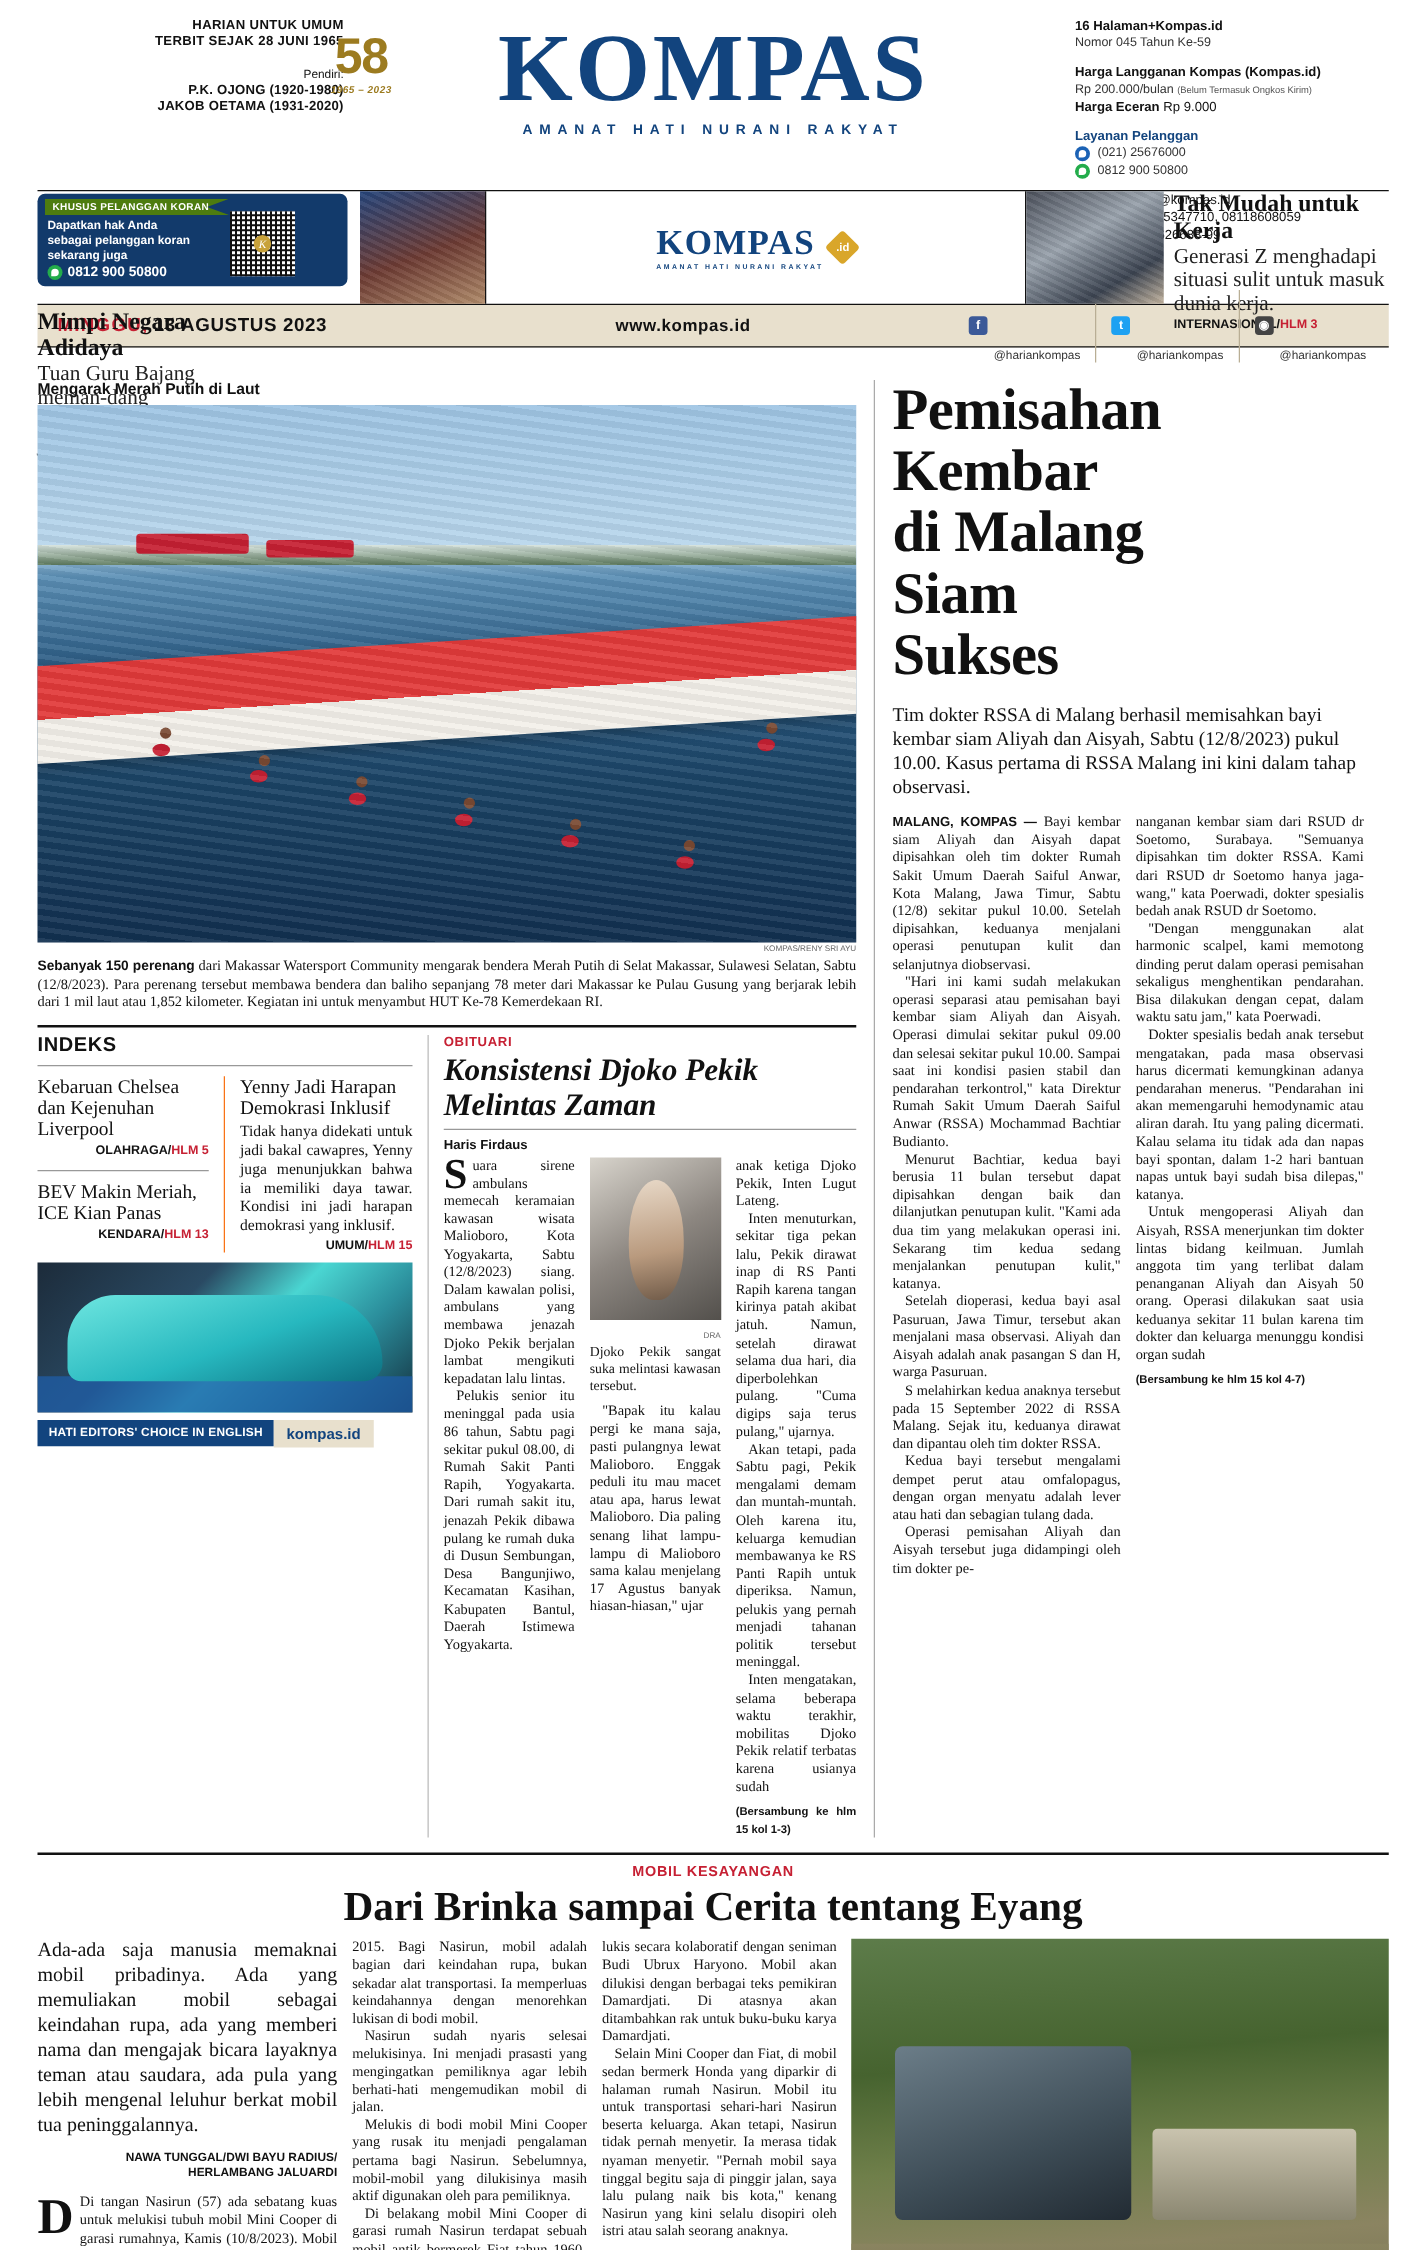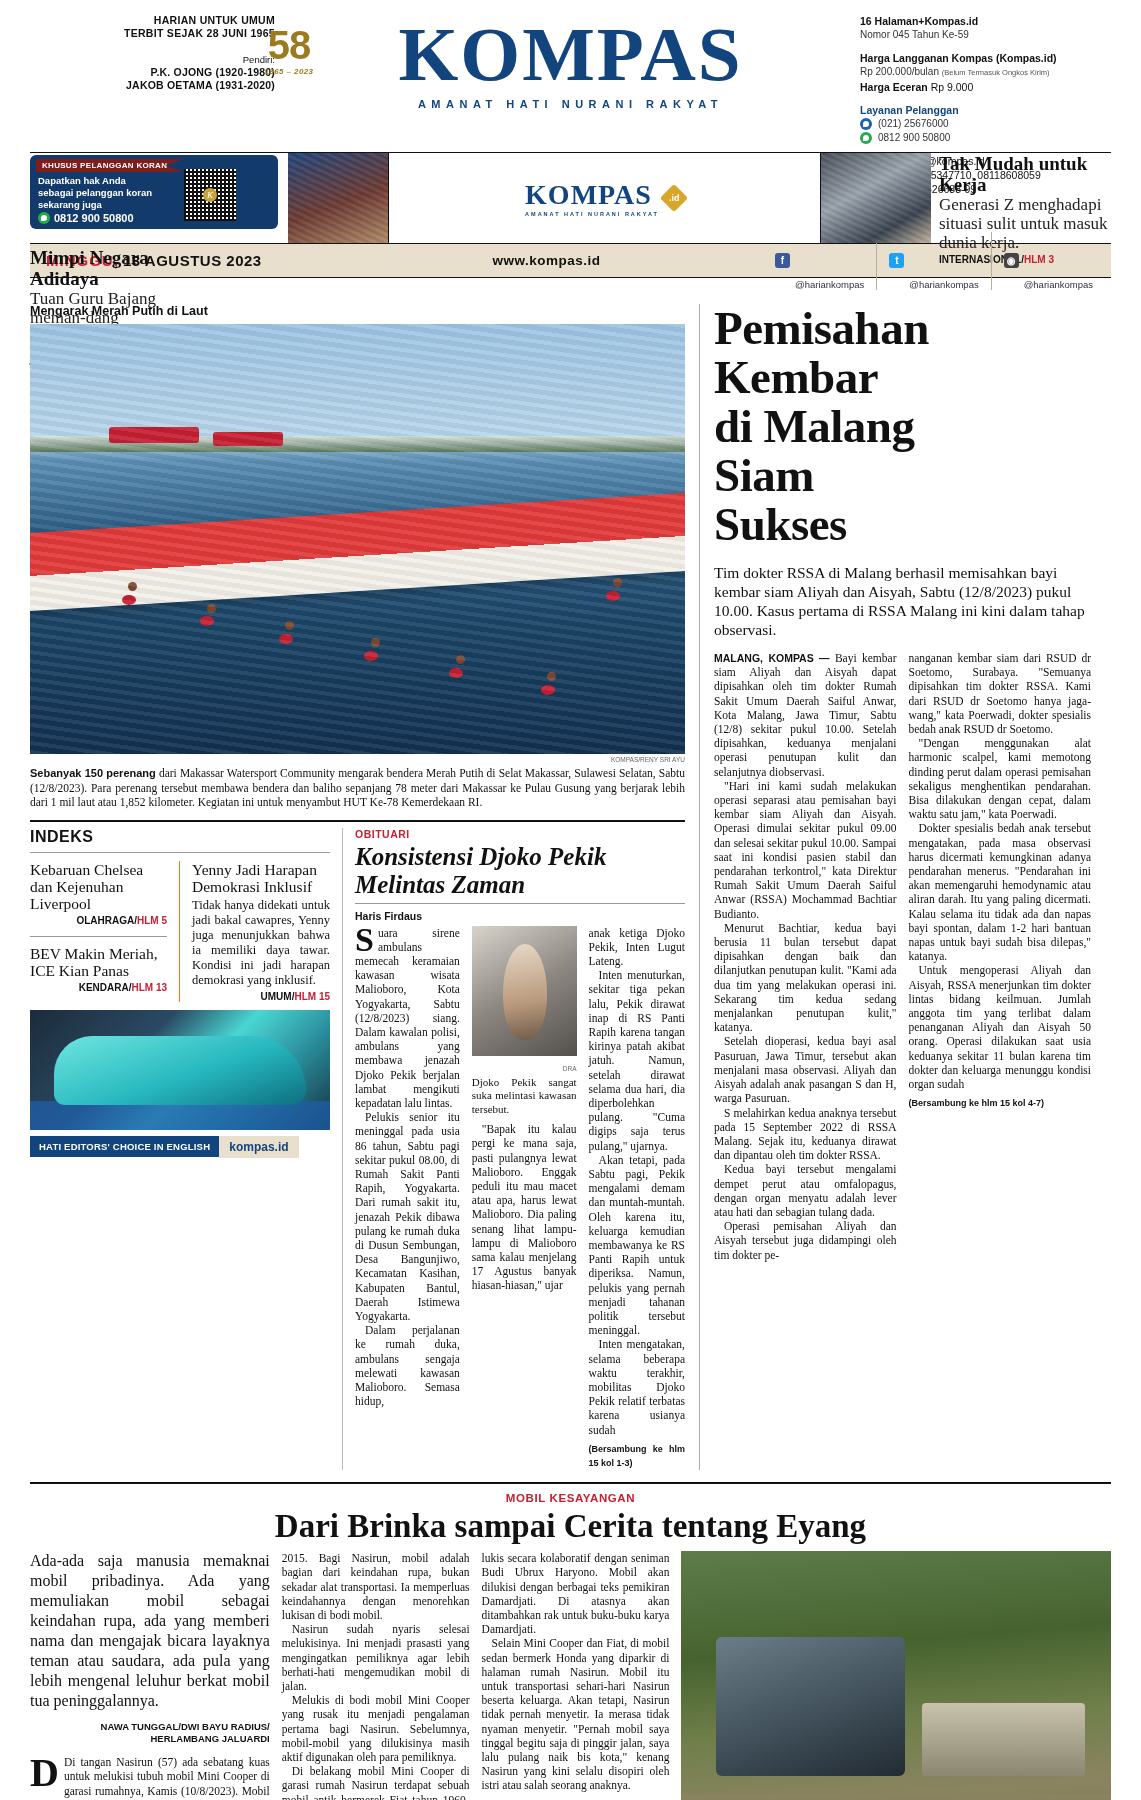--- a/index.html
+++ b/index.html
@@ -41,21 +41,21 @@
   .ic-phone { background:#1b62b5; }
   .ic-wa { background:#23ac4b; }
   .ic-circle::after{ content:""; position:absolute; left:3px; top:3px; width:6px; height:6px;
       border-radius:50% 50% 50% 0; background:#fff; }
 
   
   .promo-row { display:flex; gap:0; height:92px; margin-top:2px; border-top:1px solid #111; border-bottom:1px solid #111;}
   .promo-cell { display:flex; align-items:stretch; }
   .promo-left { width:258px; position:relative; padding-right:6px;}
   .qr-card { background:#123a6b; border-radius:6px; width:248px; height:74px; position:relative; margin-top:2px; overflow:hidden;}
-  .qr-flag { position:absolute; left:6px; top:4px; background:#7f1d1d; color:#fff;
+  .qr-flag { position:absolute; left:6px; top:4px; background:#4d7c0f; color:#fff;
       font-family:"Liberation Sans", sans-serif; font-size:8px; font-weight:bold; letter-spacing:.3px;
       padding:2px 16px 2px 6px; clip-path:polygon(0 0,100% 0,88% 50%,100% 100%,0 100%); }
   .qr-txt { position:absolute; left:8px; top:20px; width:120px; color:#fff;
       font-family:"Liberation Sans", sans-serif; font-size:9.5px; line-height:12px; font-weight:bold; }
   .qr-wa { position:absolute; left:8px; bottom:5px; display:flex; align-items:center; gap:4px;
       color:#fff; font-family:"Liberation Sans", sans-serif; font-size:11px; font-weight:bold; }
   .qr-box { position:absolute; right:42px; top:14px; width:52px; height:52px; background:#fff;
       background-image:
         repeating-linear-gradient(0deg,#111 0 2px,transparent 2px 4px),
         repeating-linear-gradient(90deg,#111 0 2px,transparent 2px 4px);
@@ -398,21 +398,20 @@
 
         <div class="obit">
           <div class="obit-label">OBITUARI</div>
           <div class="obit-title">Konsistensi Djoko Pekik Melintas Zaman</div>
           <hr class="hr-thin" style="margin:4px 0 0">
           <div class="byline">Haris Firdaus</div>
           <div class="obit-cols">
             <div class="obit-c">
               <p class="first dropcap">Suara sirene ambulans memecah keramaian kawasan wisata Malioboro, Kota Yogyakarta, Sabtu (12/8/2023) siang. Dalam kawalan polisi, ambulans yang membawa jenazah Djoko Pekik berjalan lambat mengikuti kepadatan lalu lintas.</p>
               <p>Pelukis senior itu meninggal pada usia 86 tahun, Sabtu pagi sekitar pukul 08.00, di Rumah Sakit Panti Rapih, Yogyakarta. Dari rumah sakit itu, jenazah Pekik dibawa pulang ke rumah duka di Dusun Sembungan, Desa Bangunjiwo, Kecamatan Kasihan, Kabupaten Bantul, Daerah Istimewa Yogyakarta.</p>
-              <p>Dalam perjalanan ke rumah duka, ambulans sengaja melewati kawasan Malioboro. Semasa hidup,</p>
             </div>
             <div class="obit-c">
               <div class="obit-photo">
                   <div class="face"></div>
                 </div>
               <div class="photo-credit">DRA</div>
               <div class="obit-cap">Djoko Pekik sangat suka melintasi kawasan tersebut.</div>
               <p style="margin-top:6px">"Bapak itu kalau pergi ke mana saja, pasti pulangnya lewat Malioboro. Enggak peduli itu mau macet atau apa, harus lewat Malioboro. Dia paling senang lihat lampu-lampu di Malioboro sama kalau menjelang 17 Agustus banyak hiasan-hiasan," ujar</p>
             </div>
             <div class="obit-c" style="width:46%">

